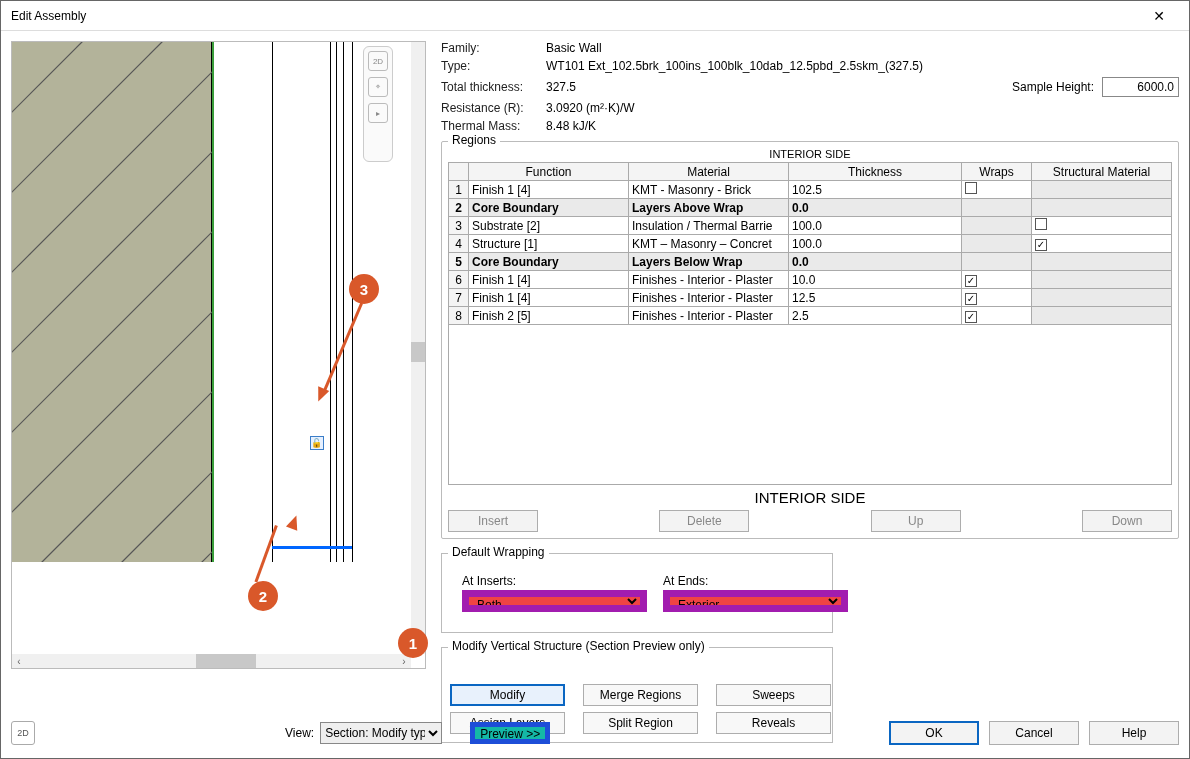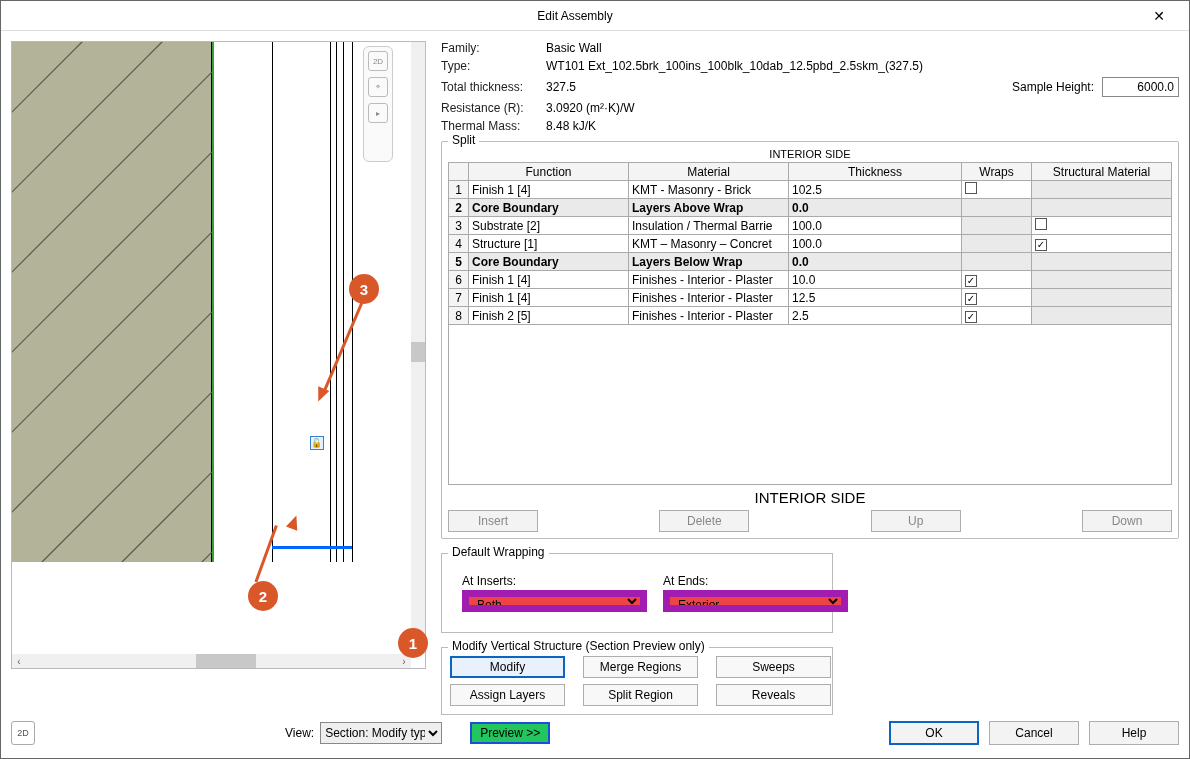--- a/index.html
+++ b/index.html
@@ -1,18 +1,18 @@
 <!DOCTYPE html>
 <html><head>
 <meta charset="utf-8">
 <style>
 * { box-sizing: border-box; margin: 0; padding: 0; font-family: "Segoe UI", Tahoma, sans-serif; font-size: 12px; }
 body { background: #fff; width: 1190px; height: 759px; border: 1px solid #666; position: relative; }
 .titlebar { height: 30px; display: flex; align-items: center; padding: 0 10px; border-bottom: 1px solid #ddd; }
-.titlebar .title { flex: 1; text-align: center; }
+.titlebar .title { flex: 1; }
 .close-x { width: 40px; text-align: center; font-size: 14px; }
 .content { display: flex; padding: 10px; gap: 15px; height: 680px; }
 .left-panel { width: 415px; display: flex; flex-direction: column; }
 .preview-area { height: 628px; position: relative; border: 1px solid #bbb; background: #fff; }
 .preview-inner { position: absolute; left: 0; top: 0; right: 14px; bottom: 14px; overflow: hidden; }
 .wall-hatch { position: absolute; left: 0; top: -10px; width: 200px; height: 530px; background: #b3b39a; border-right: 1px solid #000; }
 .wall-line { position: absolute; top: -10px; height: 530px; border-left: 1px solid #000; }
 .bottom-blue { position: absolute; top: 504px; left: 260px; width: 80px; height: 3px; background: #0066ff; }
 .green-line { position: absolute; top: -10px; height: 530px; border-left: 2px solid #3a9d3a; }
 .viewcube { position: absolute; right: 18px; top: 4px; width: 30px; height: 116px; border: 1px solid #ccc; border-radius: 6px; background: #fafafa; display:flex; flex-direction:column; align-items:center; padding:4px 0; gap:6px;}
@@ -45,28 +45,28 @@
 .empty-rows { height:160px; border:1px solid #aaa; border-top:none; background:#fff;}
 .int-side { text-align:center; font-size:15px; margin:4px 0;}
 .btn-row { display:flex; gap:12px; justify-content:space-between; }
 button.std { width:90px; height:22px; background:#f3f3f3; border:1px solid #adadad; }
 button.std:disabled { color:#888; background:#f3f3f3; }
 .wrapping-group { border:1px solid #bbb; padding:20px; margin-top:14px; position:relative; width:392px;}
 .wrap-row { display:flex; gap:16px; }
 .wrap-col { display:flex; flex-direction:column; gap:2px;}
 select.combo { width:185px; height:22px; border:7px solid #a21caf; background:#ef4444; padding:0 4px;}
 .modify-group { border:1px solid #bbb; padding:8px; margin-top:14px; position:relative; width:392px;}
-.modify-group .btn-grid { display:grid; grid-template-columns: repeat(3, 115px); gap:6px 18px;}
+.modify-group .btn-grid { display:grid; grid-template-columns: repeat(3, 115px); gap:6px 18px;margin-top:28px;}
 button.mod { height:22px; background:#f8f8f8; border:1px solid #adadad;}
 button.mod.active { border:2px solid #0a66c2; background:#e8f1fc; }
 .bottom-bar { position:absolute; bottom:10px; left:10px; right:10px; height:30px; display:flex; align-items:center; }
 .icon2d { width:24px; height:24px; border:1px solid #aaa; border-radius:3px; font-size:9px; display:flex; align-items:center; justify-content:center; color:#555;}
 .view-label { margin-left:250px; margin-right:6px;}
 select.view { width:122px; height:22px; border:1px solid #888;}
-button.preview { margin-left:28px; width:80px; height:22px; background:#22c55e; border:2px solid #1d4ed8;}
+button.preview { margin-left:28px; width:80px; height:22px; background:#14b8a6; border:5px solid #1d4ed8;}
 .footer-btns { margin-left:auto; display:flex; gap:10px;}
 button.ft { width:90px; height:24px; background:#f3f3f3; border:1px solid #adadad;}
 button.ft.primary { border:2px solid #0a66c2;}
 svg.hatch-lines { position:absolute; left:0; top:0; }
 </style>
 </head>
 <body>
 
 <div class="titlebar">
   <span class="title">Edit Assembly</span>
@@ -138,21 +138,21 @@
       <span>3.0920 (m²·K)/W</span>
         <span></span>
         <span></span>
       <span class="lbl">Thermal Mass:</span>
       <span>8.48 kJ/K</span>
         <span></span>
         <span></span>
     </div>
 
     <div class="layers-group">
-      <span class="group-label">Split</span>
+      <span class="group-label">Regions</span>
       <div class="ext-side">INTERIOR SIDE</div>
       <table class="layers">
         <thead>
             <tr id="hdr-row">
               <th style="width: 20px;"></th>
               <th style="width: 160px;">Function</th>
               <th style="width: 160px;">Material</th>
               <th style="width: 173px;">Thickness</th>
               <th style="width: 70px;">Wraps</th>
               <th>Structural Material</th>

